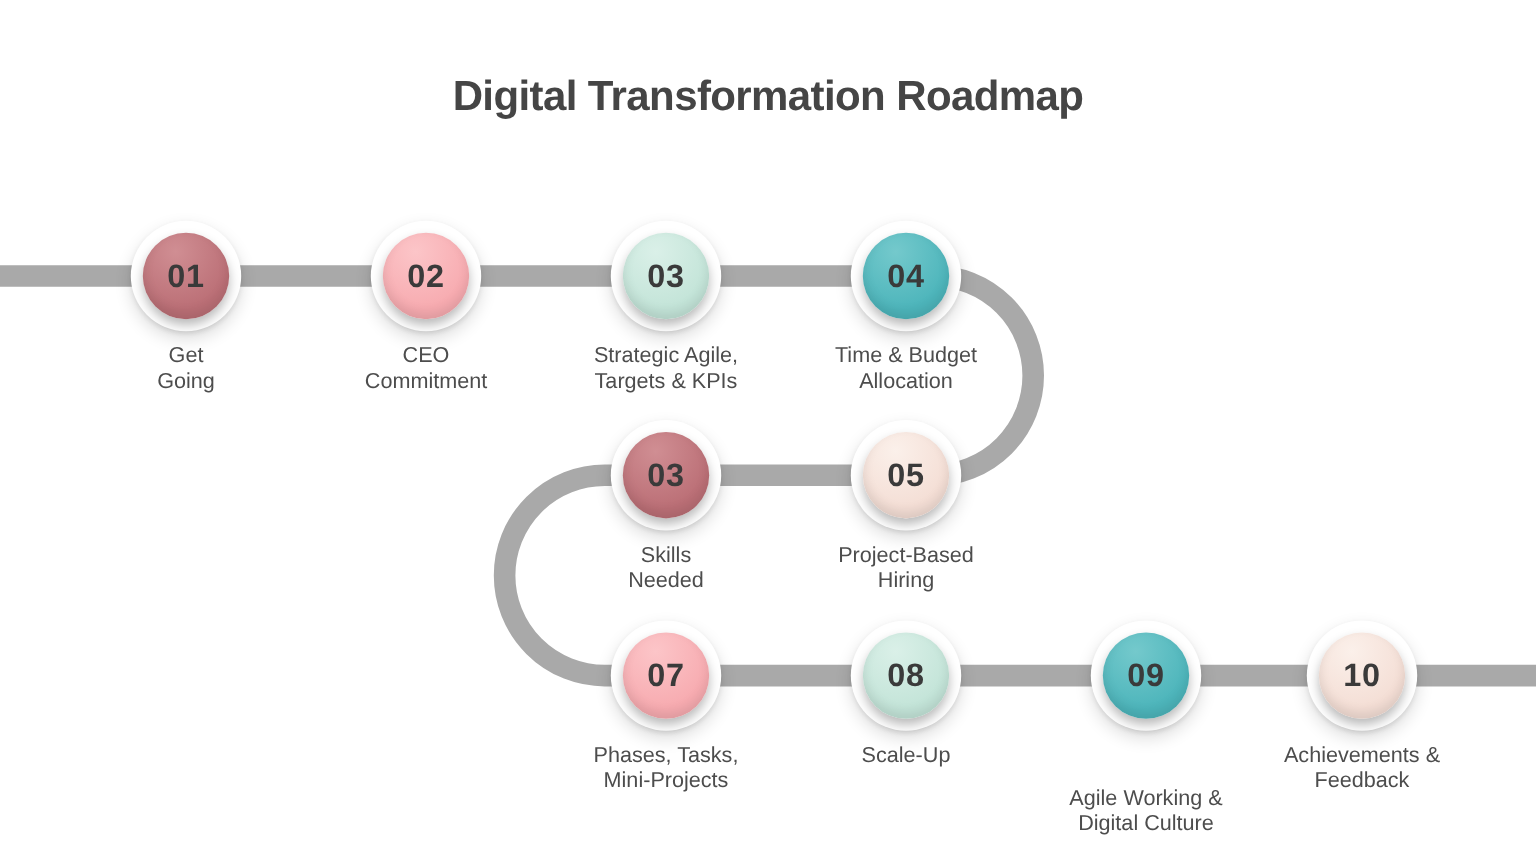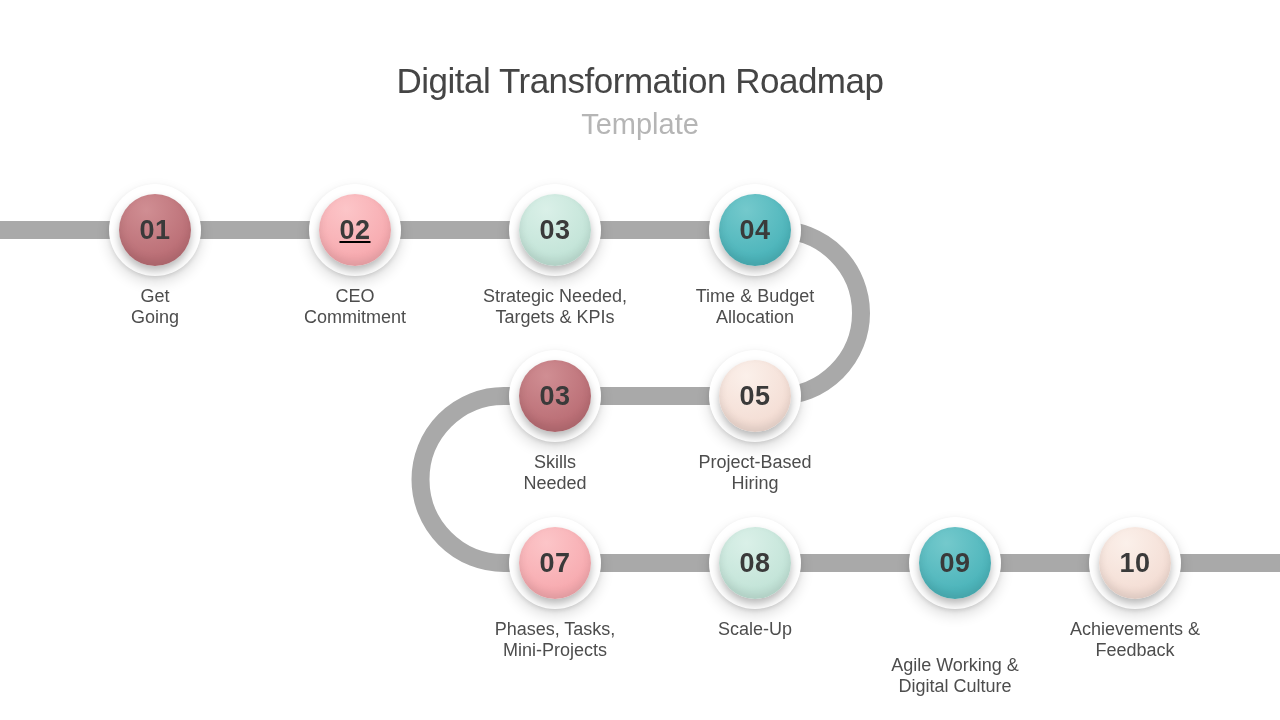--- a/index.html
+++ b/index.html
@@ -3,21 +3,21 @@
 <meta charset="utf-8">
 <style>
   html,body{margin:0;padding:0;background:#e8e8e8;}
   .stage{
     position:relative;width:1280px;height:720px;margin:0 auto;
     background:#ffffff;overflow:hidden;
     font-family:"Liberation Sans","DejaVu Sans",sans-serif;
   }
   .header{position:absolute;top:62px;left:0;width:100%;text-align:center;}
   .title{
-    margin:0;font-size:35px;font-weight:400;letter-spacing:-0.5px;
+    margin:0;font-size:35px;font-weight:700;letter-spacing:-0.5px;
     color:#454545;line-height:1.1;
   }
   .subtitle{
     margin-top:8px;font-size:29px;font-weight:400;color:#b5b5b5;line-height:1.1;
   }
   .path-svg{position:absolute;left:0;top:0;width:1280px;height:720px;}
   .step{position:absolute;width:92px;height:92px;}
   .ring{
     position:absolute;left:0;top:0;width:92px;height:92px;border-radius:50%;
     background:#ffffff;
@@ -35,53 +35,52 @@
     color:#4d4d4d;font-weight:400;
   }
 </style>
 </head>
 <body>
 
 <div class="stage" style="background: rgb(255, 255, 255);">
 
   <div class="header">
     <h1 class="title" style="color: rgb(69, 69, 69);">Digital Transformation Roadmap</h1>
-    <div class="subtitle" style="color: rgb(181, 181, 181);">Template</div>
   </div>
 
   <svg class="path-svg" viewBox="0 0 1280 720" xmlns="http://www.w3.org/2000/svg">
     <path id="snake-path" d="M -12 230 H 778 A 83 83 0 0 1 778 396 H 504 A 83.5 83.5 0 0 0 504 563 H 1292" fill="none" stroke-width="18" stroke="#a9a9a9"></path>
   </svg>
 
   <div id="nodes">
   <div class="step" style="left: 109px; top: 184px;">
     <div class="ring">
       <div class="inner" style="background: radial-gradient(circle at 38% 22%, rgb(208, 142, 147) 0%, rgb(187, 111, 118) 68%); align-items: center;">
         <span class="num" style="color: rgb(58, 58, 58);">01</span>
       </div>
     </div>
     <div class="step-label" style="color: rgb(77, 77, 77);"><span>Get</span><br><span>Going</span></div>
   </div>
 
   <div class="step" style="left: 309px; top: 184px;">
     <div class="ring">
-      <div class="inner" style="background: radial-gradient(circle at 38% 22%, rgb(252, 197, 200) 0%, rgb(247, 171, 176) 68%); text-decoration: underline;">
+      <div class="inner" style="background: radial-gradient(circle at 38% 22%, rgb(252, 197, 200) 0%, rgb(247, 171, 176) 68%);">
         <span class="num" style="color: rgb(58, 58, 58);">02</span>
       </div>
     </div>
     <div class="step-label" style="color: rgb(77, 77, 77);"><span>CEO</span><br><span>Commitment</span></div>
   </div>
 
   <div class="step" style="left: 509px; top: 184px;">
     <div class="ring">
       <div class="inner" style="background: radial-gradient(circle at 38% 22%, rgb(218, 240, 232) 0%, rgb(195, 228, 216) 68%);">
         <span class="num" style="color: rgb(58, 58, 58);">03</span>
       </div>
     </div>
-    <div class="step-label" style="color: rgb(77, 77, 77);"><span>Strategic Needed,</span><br><span>Targets &amp; KPIs</span></div>
+    <div class="step-label" style="color: rgb(77, 77, 77);"><span>Strategic Agile,</span><br><span>Targets &amp; KPIs</span></div>
   </div>
 
   <div class="step" style="left: 709px; top: 184px;">
     <div class="ring">
       <div class="inner" style="background: radial-gradient(circle at 38% 22%, rgb(116, 201, 204) 0%, rgb(77, 181, 187) 68%);">
         <span class="num" style="color: rgb(58, 58, 58);">04</span>
       </div>
     </div>
     <div class="step-label" style="color: rgb(77, 77, 77);"><span>Time &amp; Budget</span><br><span>Allocation</span></div>
   </div>

